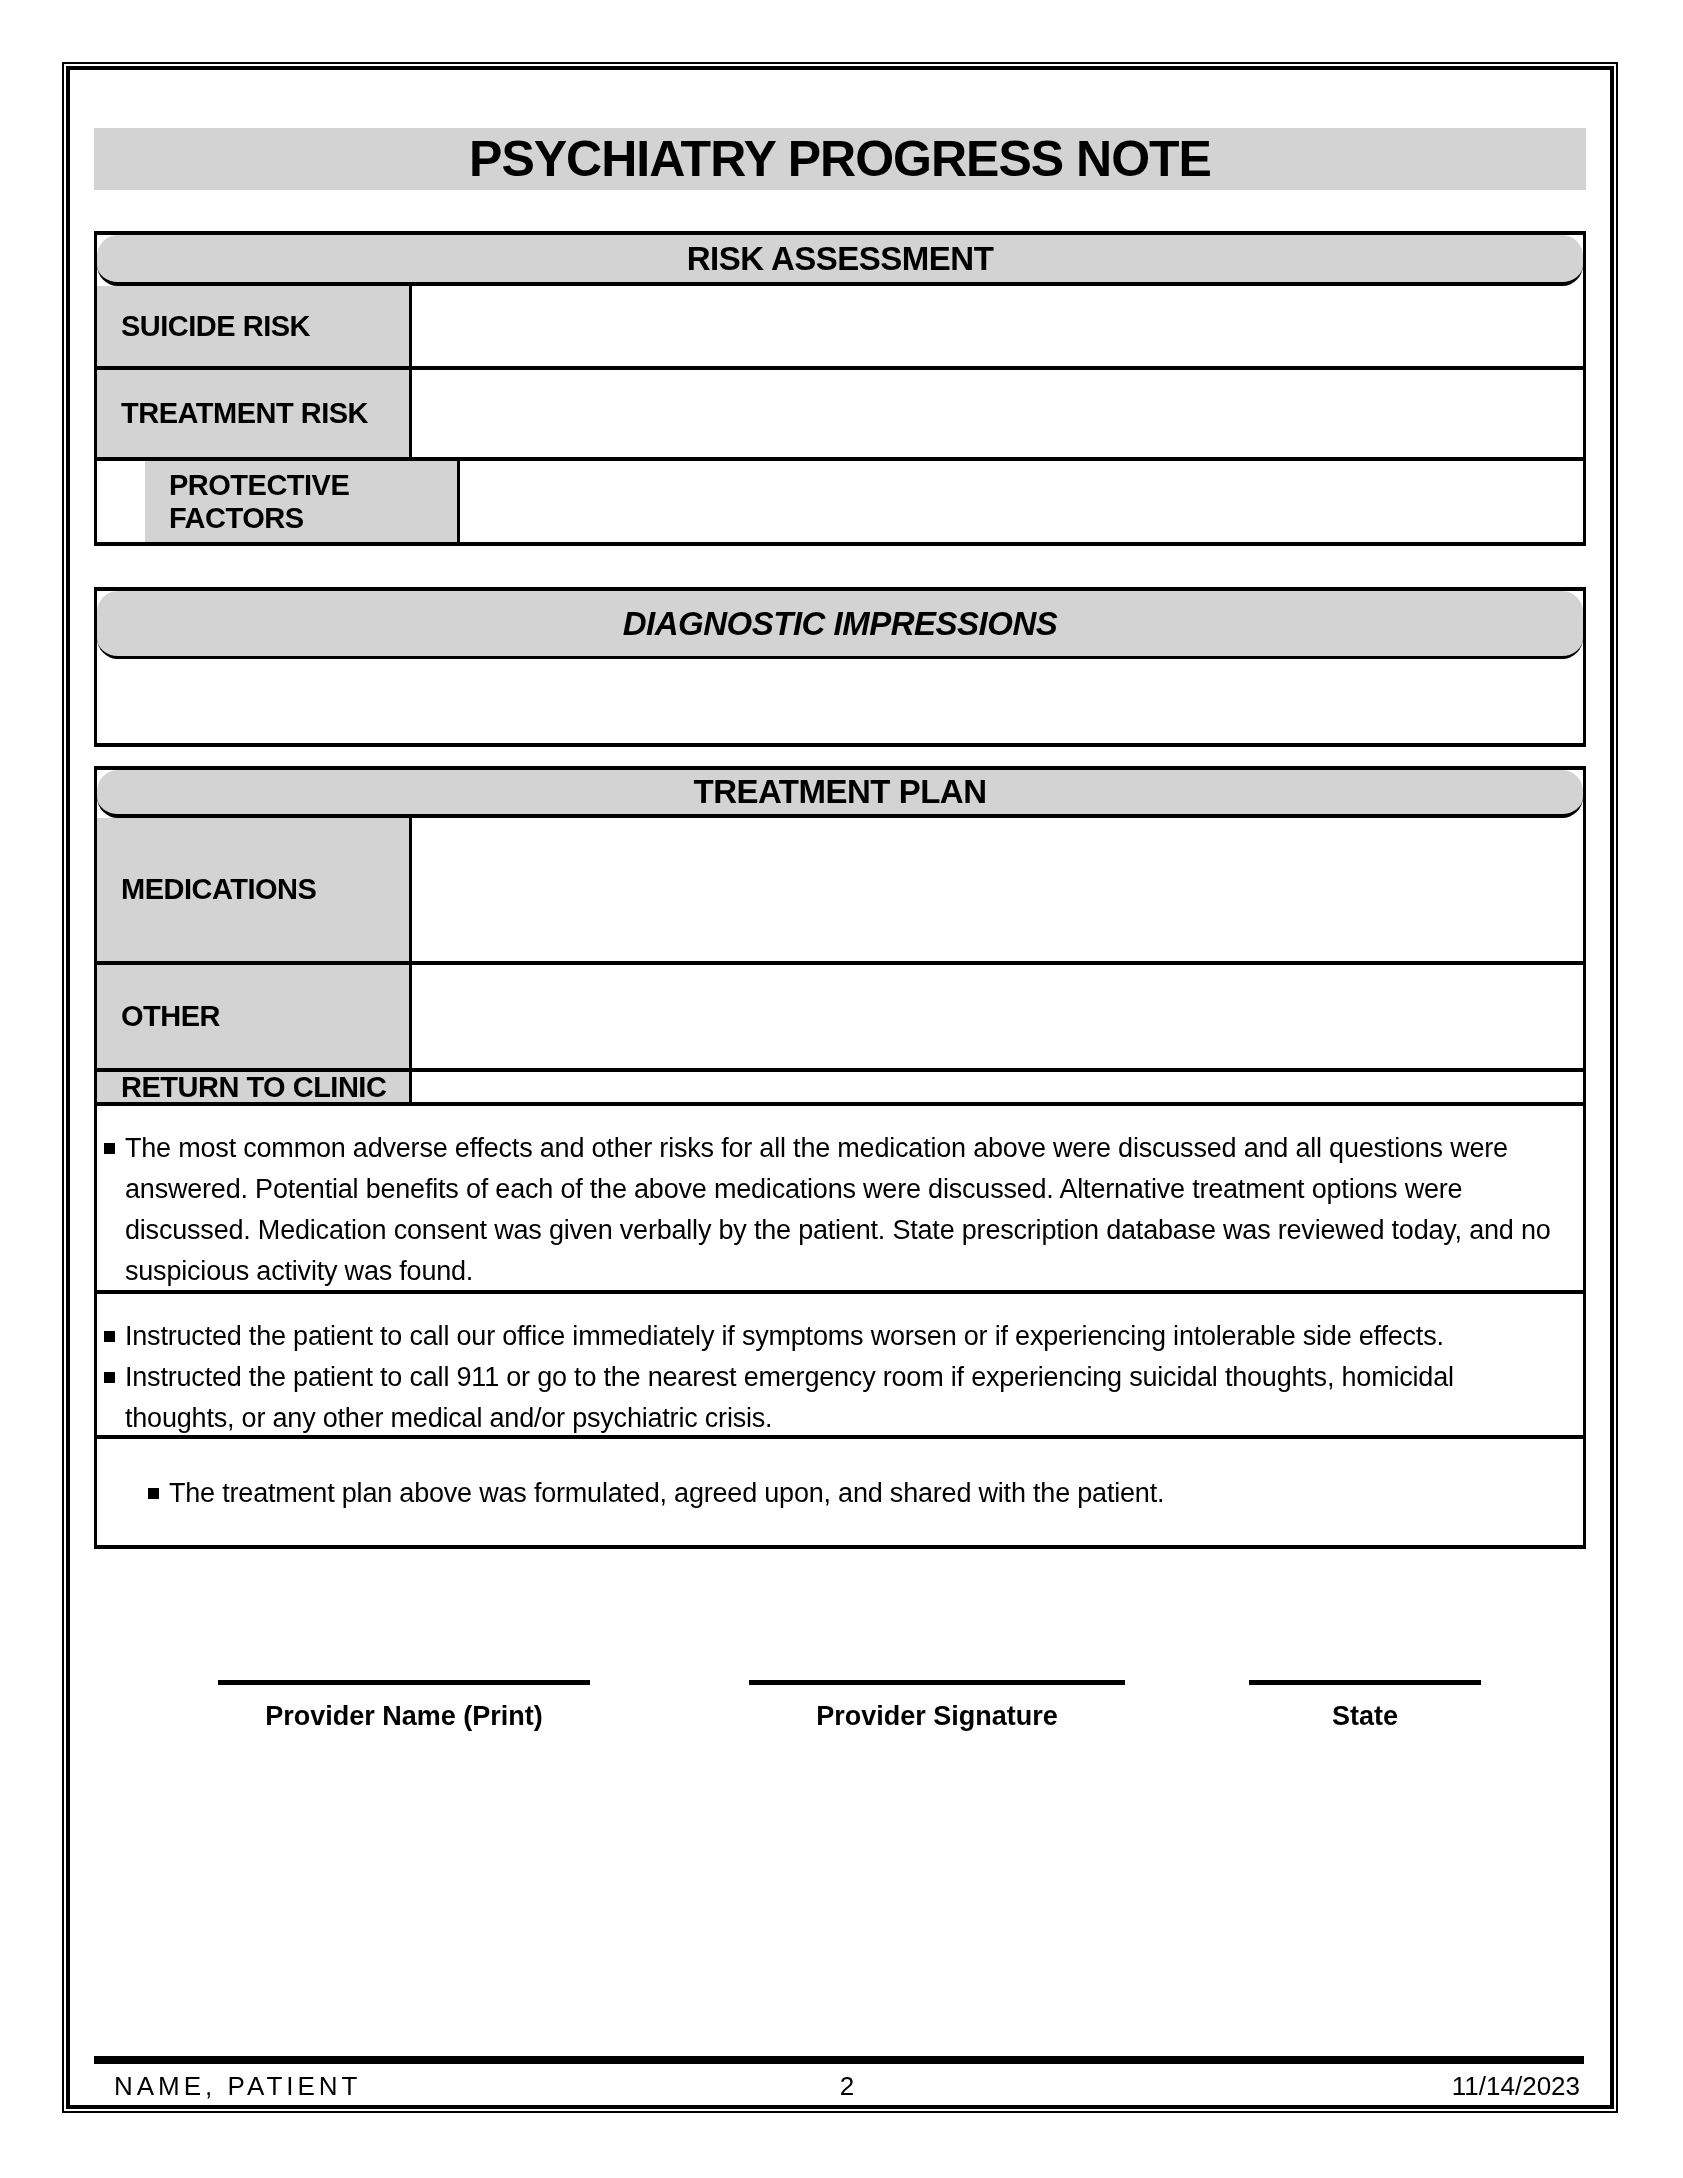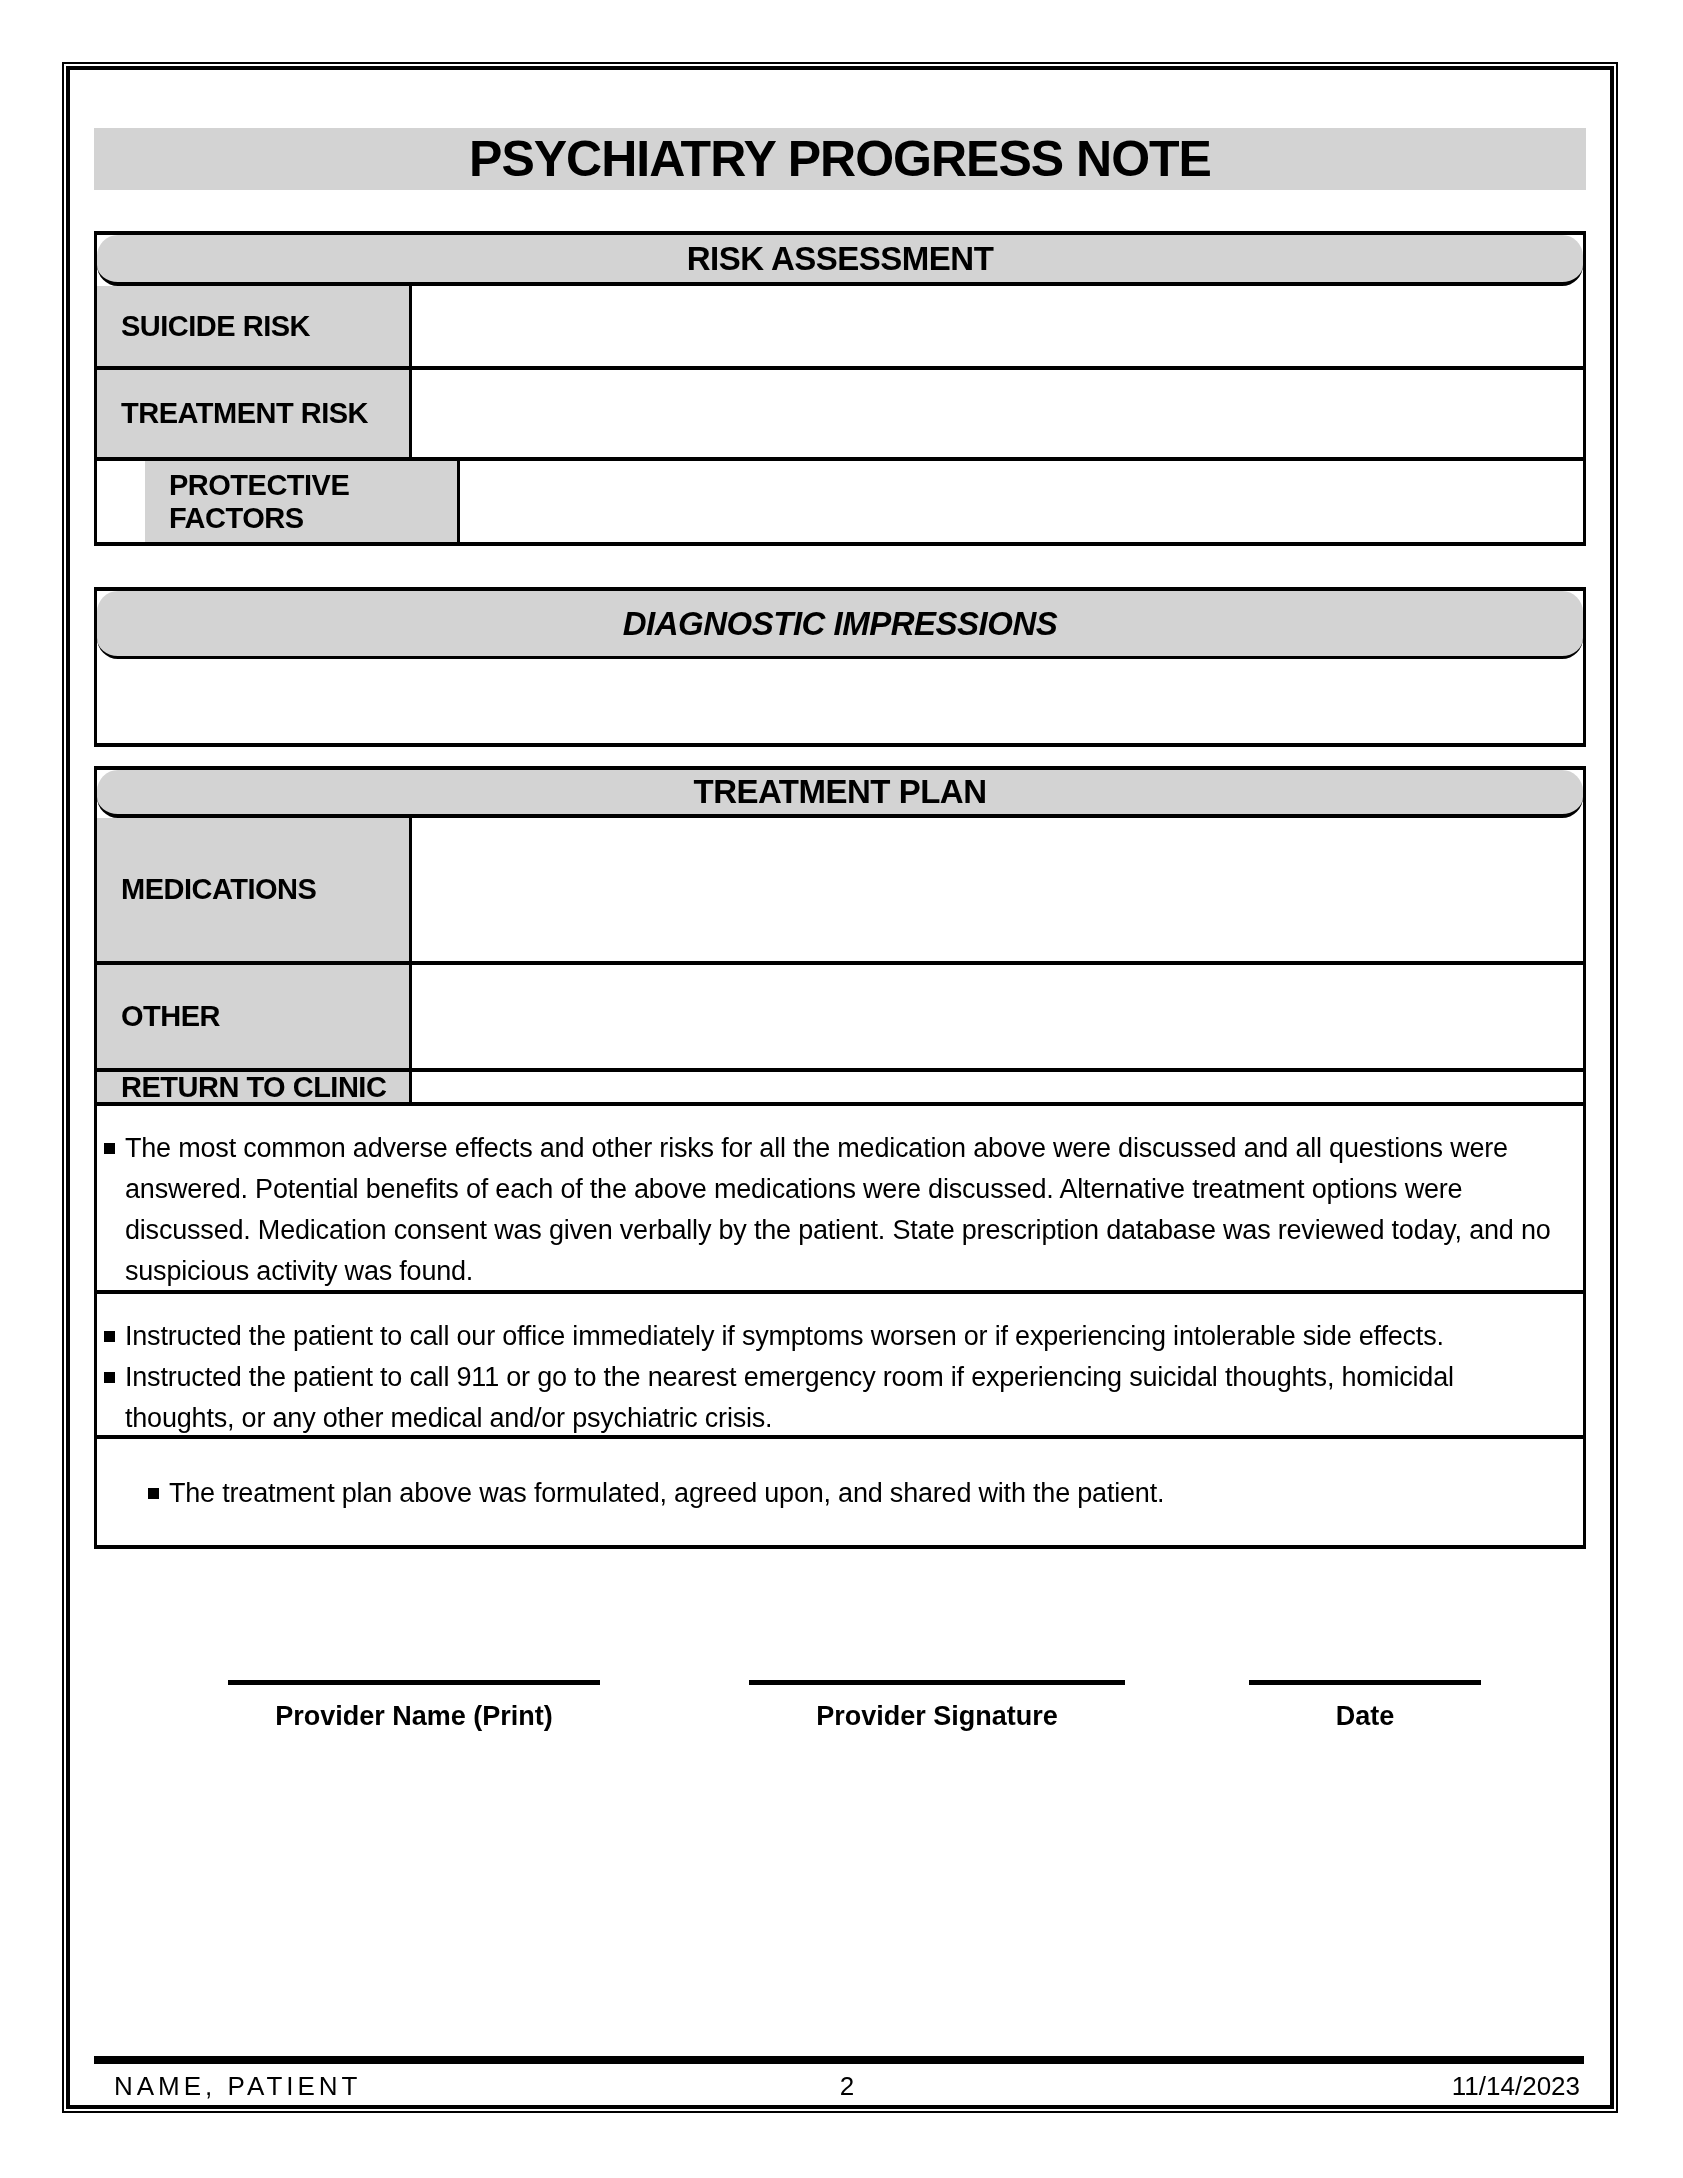--- a/index.html
+++ b/index.html
@@ -131,28 +131,28 @@
       <li>Instructed the patient to call 911 or go to the nearest emergency room if experiencing suicidal thoughts, homicidal thoughts, or any other medical and/or psychiatric crisis.</li>
     </ul>
   </div>
   <div class="note last" style="height:106px;">
     <ul>
       <li>The treatment plan above was formulated, agreed upon, and shared with the patient.</li>
     </ul>
   </div>
 </section>
 
-<div class="sig" style="left:228px; width:372px;">
+<div class="sig" style="left:218px; width:372px;">
   <div class="sig-label">Provider Name (Print)</div>
 </div>
 <div class="sig" style="left:749px; width:376px;">
   <div class="sig-label">Provider Signature</div>
 </div>
 <div class="sig" style="left:1249px; width:232px;">
-  <div class="sig-label">Date</div>
+  <div class="sig-label">State</div>
 </div>
 
 <div class="footer-rule"></div>
 <footer class="footer-row">
   <span class="footer-patient">NAME, PATIENT</span>
   <span class="footer-page">2</span>
   <span class="footer-date">11/14/2023</span>
 </footer>
 
 

